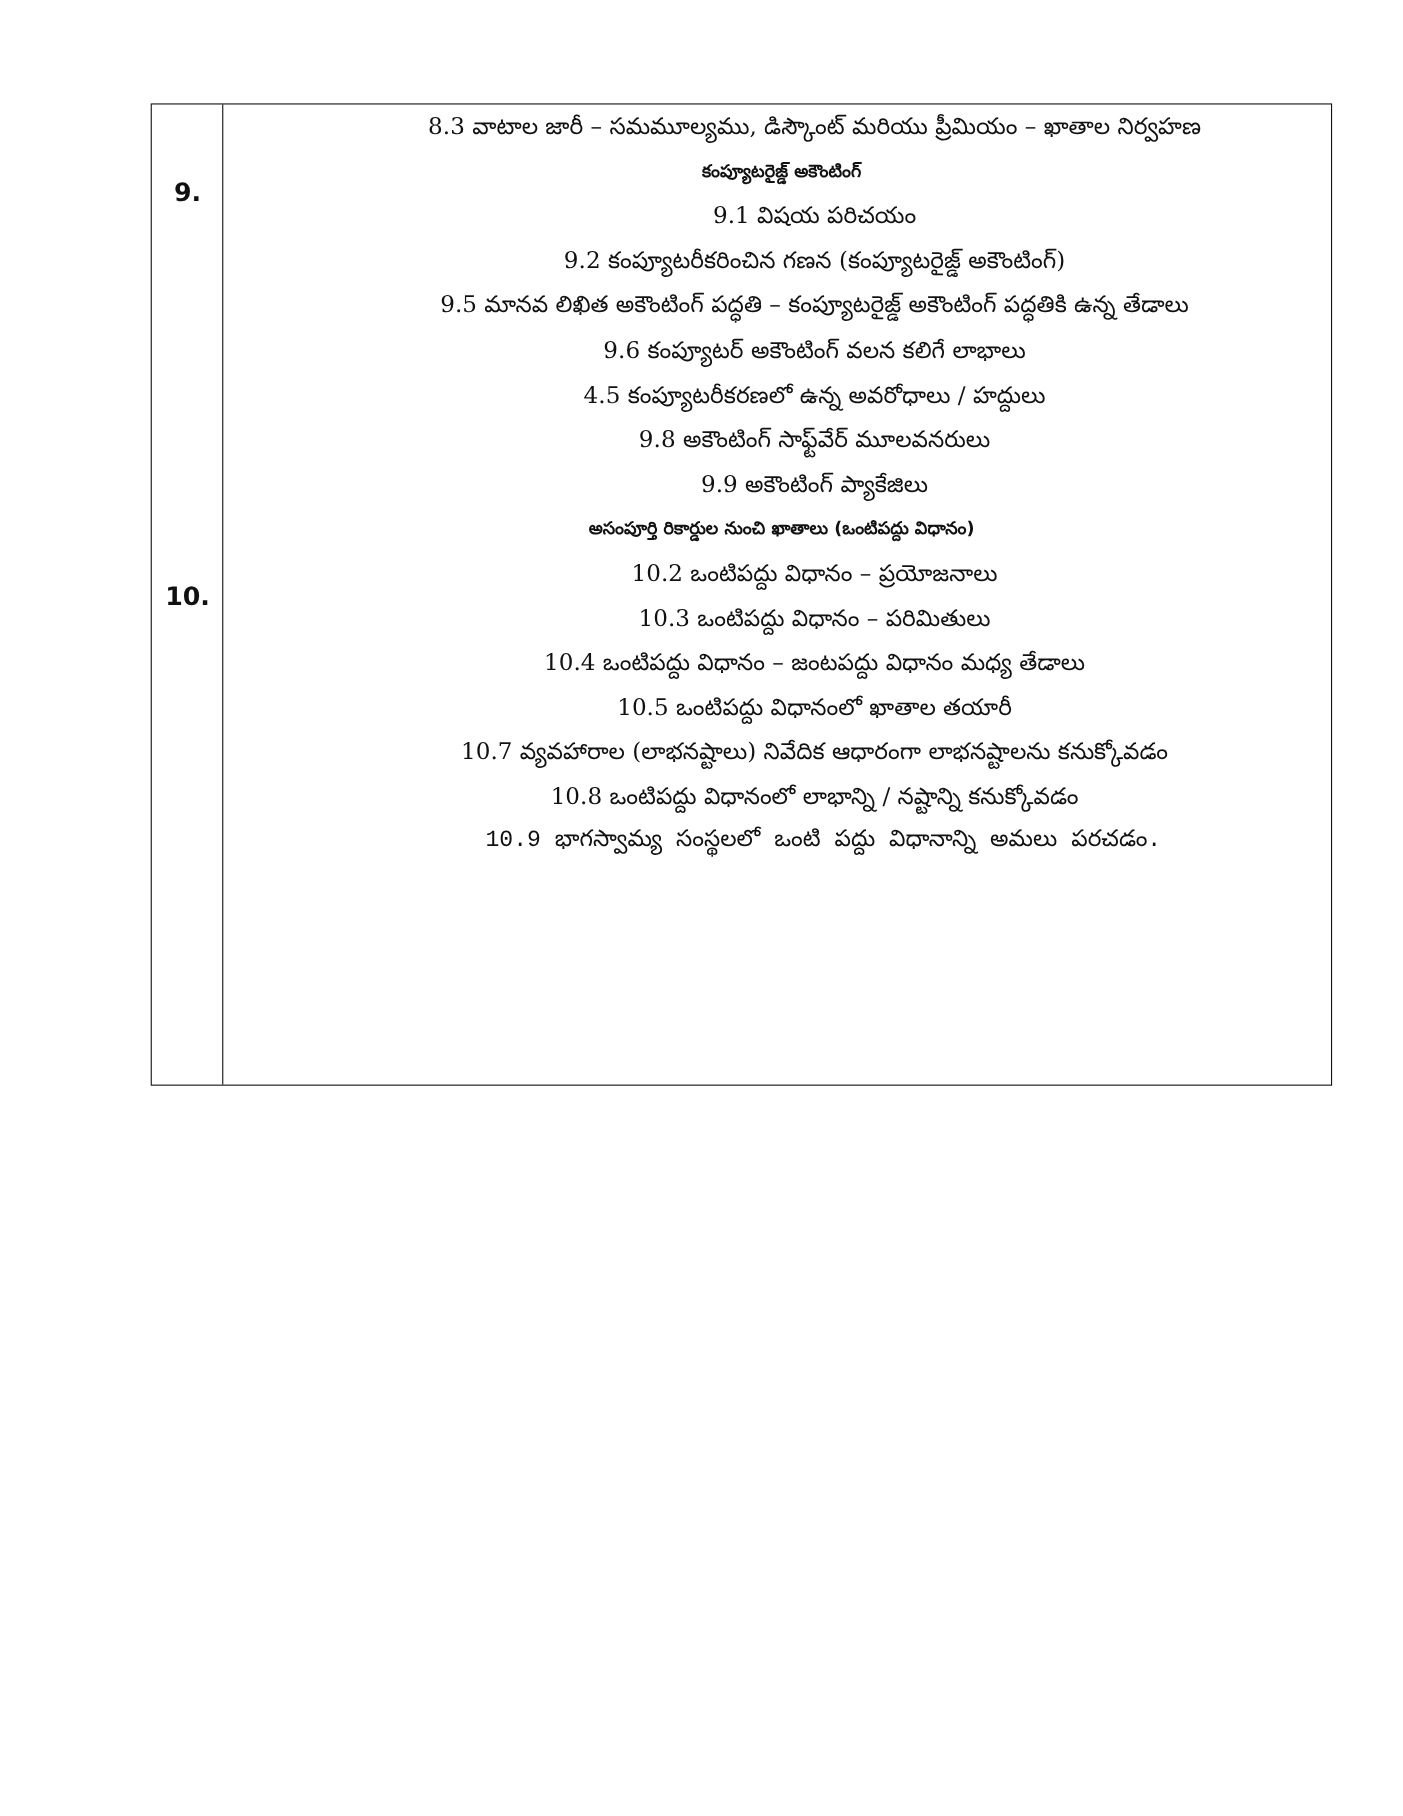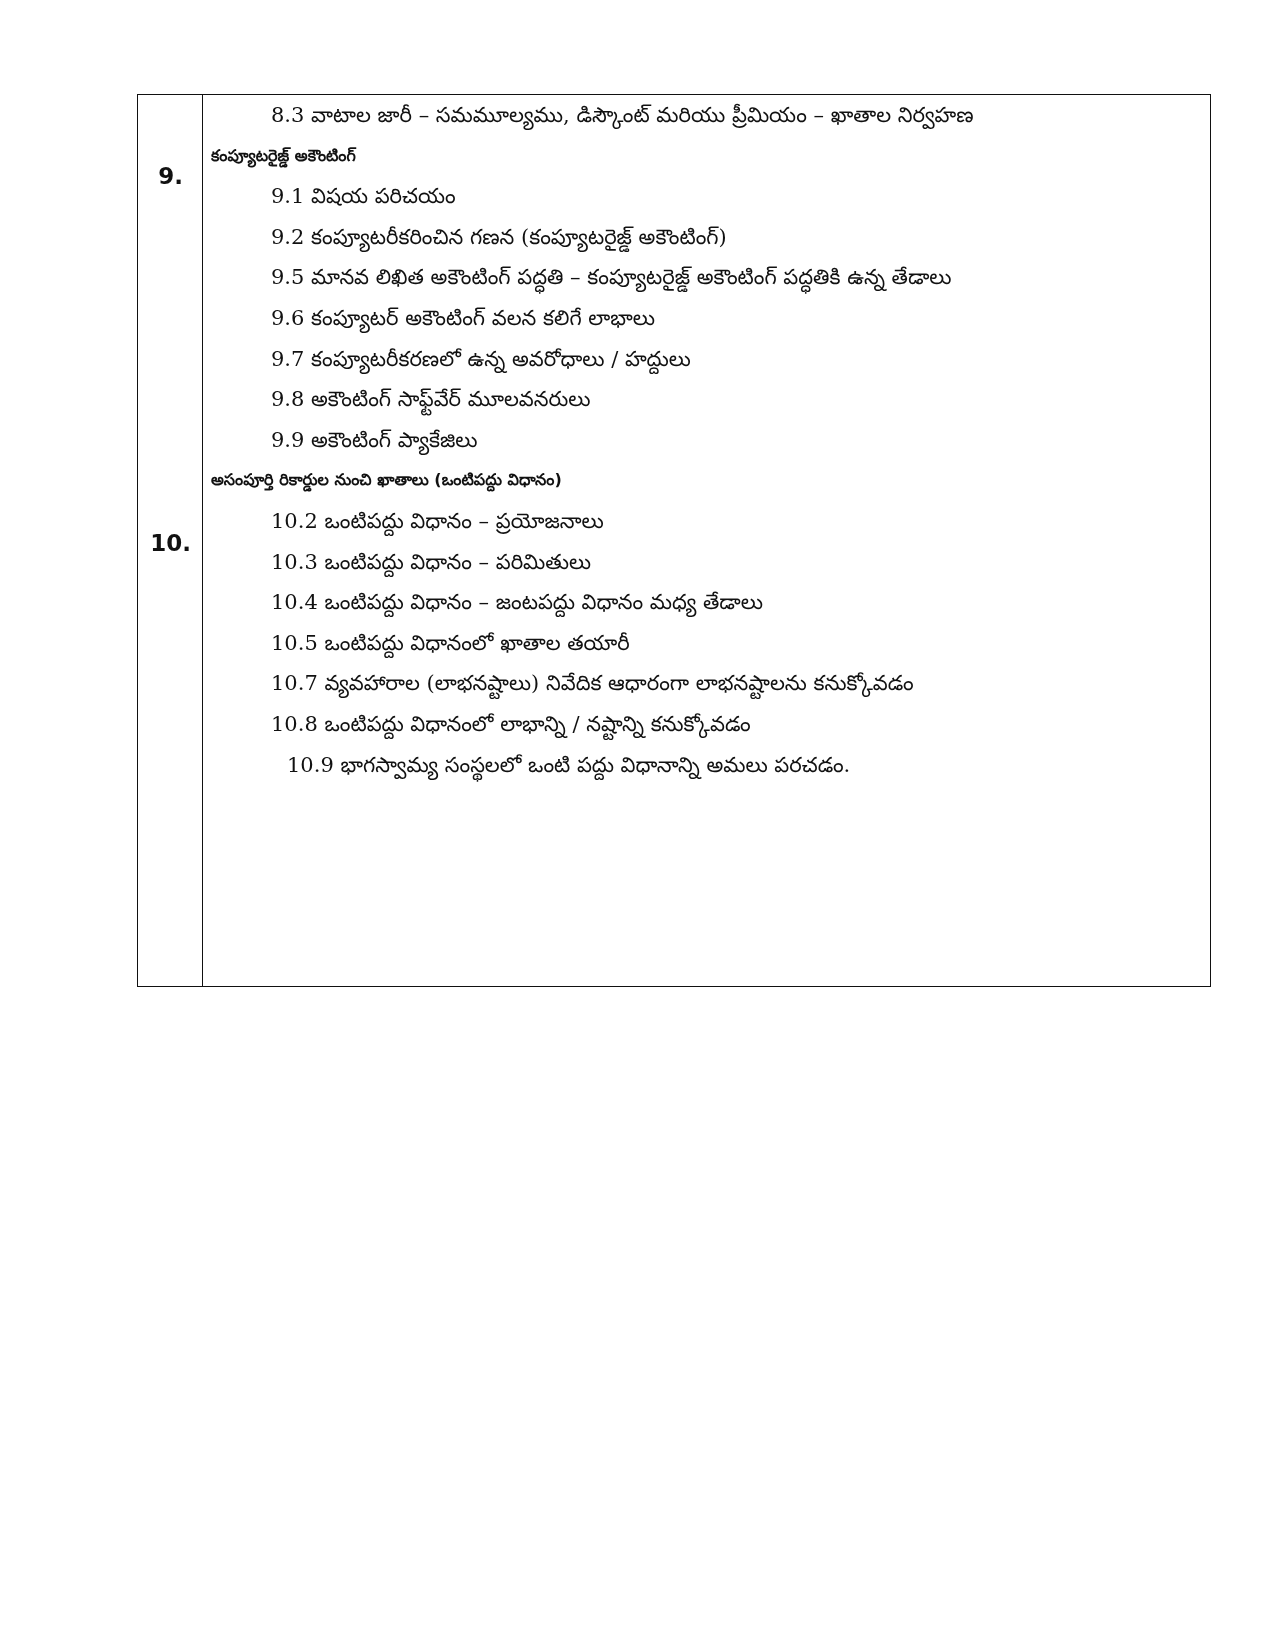--- a/index.html
+++ b/index.html
@@ -28,20 +28,21 @@
     .num-col {
       width: 65px;
       border-right: 1.5px solid #111;
       position: relative;
       box-sizing: border-box;
     }
     .content-col {
       flex: 1;
       padding: 0;
       box-sizing: border-box;
+      text-align: center;
     }
     .unit-number {
       position: absolute;
       left: 0;
       width: 65px;
       text-align: center;
       font-family: "DejaVu Sans", "Liberation Sans", sans-serif;
       font-weight: bold;
       font-size: 23px;
     }
@@ -55,38 +56,39 @@
       font-weight: bold;
       padding-left: 8px;
       font-family: "DejaVu Sans", "Liberation Sans", sans-serif;
       font-size: 16px;
     }
     .line.sub {
       padding-left: 68px;
     }
     .line.sub.extra-indent {
       padding-left: 84px;
+      font-family: Liberation Mono, monospace;
     }
   </style>
 </head>
 <body>
 
 <div class="syllabus-table">
   <div class="num-col">
     <div class="unit-number" style="top: 40.6px; height: 81.2px; line-height: 81.2px;">9.</div>
     <div class="unit-number" style="top: 408px; height: 81.2px; line-height: 81.2px;">10.</div>
   </div>
   <div class="content-col">
     <div class="line sub">8.3 వాటాల జారీ – సమమూల్యము, డిస్కౌంట్ మరియు ప్రీమియం – ఖాతాల నిర్వహణ</div>
     <div class="line heading">కంప్యూటరైజ్డ్ అకౌంటింగ్</div>
     <div class="line sub">9.1 విషయ పరిచయం</div>
     <div class="line sub">9.2 కంప్యూటరీకరించిన గణన (కంప్యూటరైజ్డ్ అకౌంటింగ్)</div>
     <div class="line sub">9.5 మానవ లిఖిత అకౌంటింగ్ పద్ధతి – కంప్యూటరైజ్డ్ అకౌంటింగ్ పద్ధతికి ఉన్న తేడాలు</div>
     <div class="line sub">9.6 కంప్యూటర్ అకౌంటింగ్ వలన కలిగే లాభాలు</div>
-    <div class="line sub">9.7 కంప్యూటరీకరణలో ఉన్న అవరోధాలు / హద్దులు</div>
+    <div class="line sub">4.5 కంప్యూటరీకరణలో ఉన్న అవరోధాలు / హద్దులు</div>
     <div class="line sub">9.8 అకౌంటింగ్ సాఫ్ట్‌వేర్ మూలవనరులు</div>
     <div class="line sub">9.9 అకౌంటింగ్ ప్యాకేజిలు</div>
     <div class="line heading">అసంపూర్తి రికార్డుల నుంచి ఖాతాలు (ఒంటిపద్దు విధానం)</div>
     <div class="line sub">10.2 ఒంటిపద్దు విధానం – ప్రయోజనాలు</div>
     <div class="line sub">10.3 ఒంటిపద్దు విధానం – పరిమితులు</div>
     <div class="line sub">10.4 ఒంటిపద్దు విధానం – జంటపద్దు విధానం మధ్య తేడాలు</div>
     <div class="line sub">10.5 ఒంటిపద్దు విధానంలో ఖాతాల తయారీ</div>
     <div class="line sub">10.7 వ్యవహారాల (లాభనష్టాలు) నివేదిక ఆధారంగా లాభనష్టాలను కనుక్కోవడం</div>
     <div class="line sub">10.8 ఒంటిపద్దు విధానంలో లాభాన్ని / నష్టాన్ని కనుక్కోవడం</div>
     <div class="line sub extra-indent">10.9 భాగస్వామ్య సంస్థలలో ఒంటి పద్దు విధానాన్ని అమలు పరచడం.</div>

